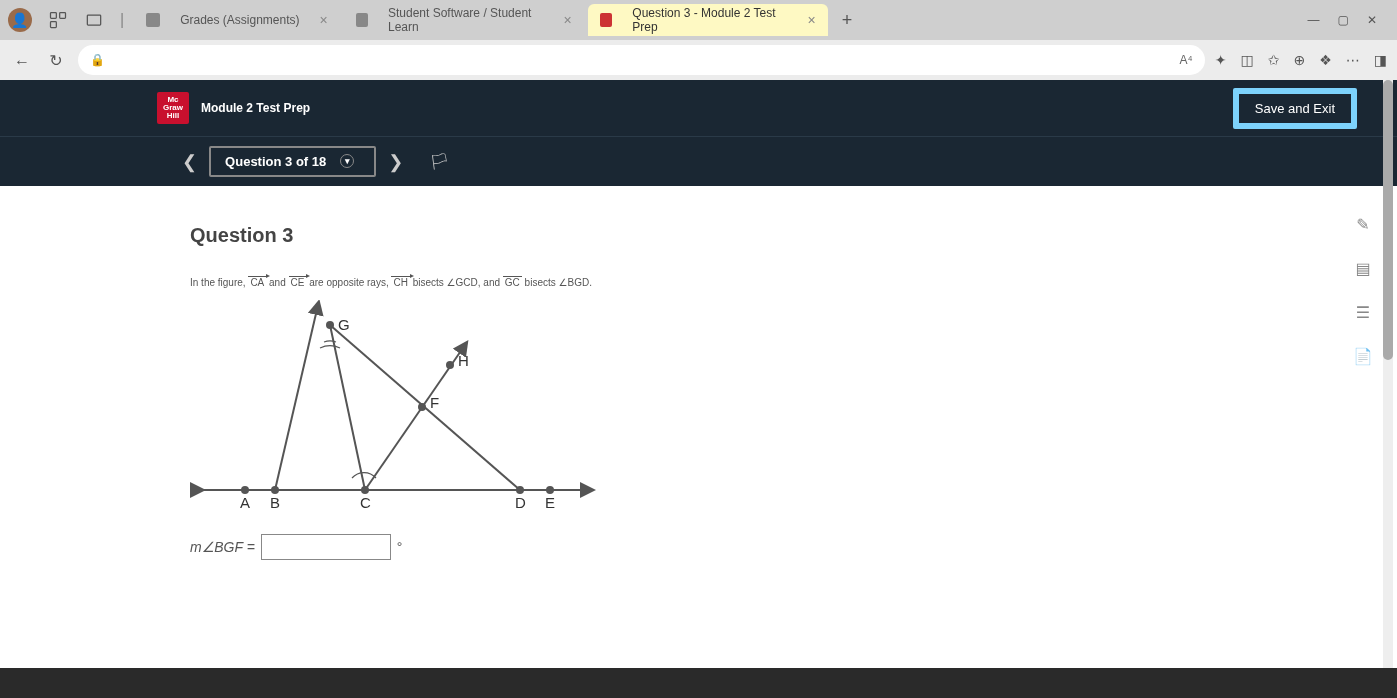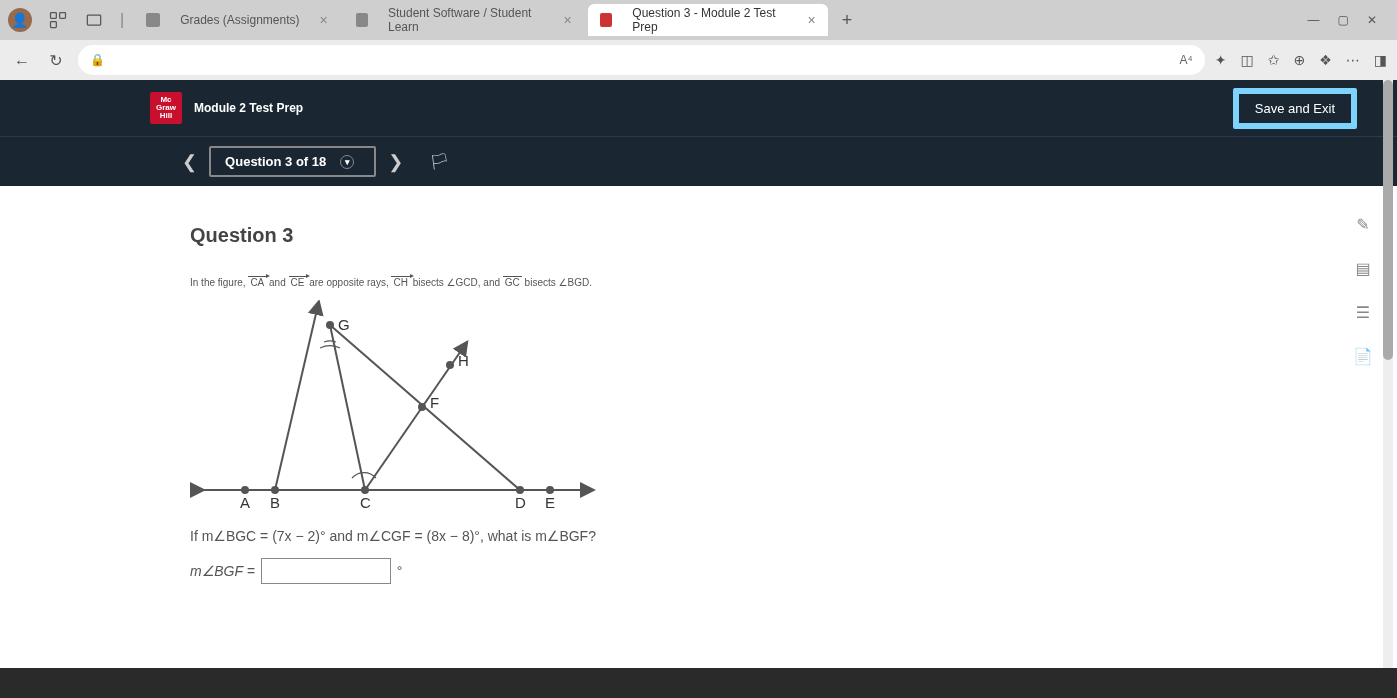--- a/index.html
+++ b/index.html
@@ -2,40 +2,40 @@
 <html><head>
 <meta charset="utf-8">
 <style>
 * { margin:0; padding:0; box-sizing:border-box; font-family:"Segoe UI",Arial,sans-serif; }
 body { background:#2a2a2a; width:1397px; height:698px; overflow:hidden; position:relative; }
 .browser-chrome { background:#d8d8d8; }
 .tab-row { display:flex; align-items:center; height:40px; padding:0 8px; gap:4px; background:#cfcfcf;}
 .win-icon{width:24px;height:24px;border-radius:50%;background:#9a6b4a;display:flex;align-items:center;justify-content:center;margin-right:6px;color:#fff;font-size:14px;}
 .sys-icon{width:20px;height:20px;fill:#555;margin:0 6px;cursor:pointer;}
 .tab { display:flex; align-items:center; gap:20px; padding:0 12px; height:32px; font-size:12px; color:#555; border-radius:6px 6px 0 0; max-width:240px;}
-.tab.active { background:#ffffff; color:#333;}
+.tab.active { background:#fef9c3; color:#333;}
 .tab .close{font-size:14px;color:#888;}
 .tab .fav{width:14px;height:14px;background:#c33;display:inline-block;border-radius:2px;}
 .tab .fav.g{background:#888;}
 .win-ctrl{margin-left:auto;display:flex;gap:18px;color:#555;font-size:12px;padding-right:12px;}
 .addr-row{display:flex;align-items:center;height:40px;background:#ececec;padding:0 10px;gap:10px;}
 .addr-btn{width:24px;height:24px;display:flex;align-items:center;justify-content:center;color:#555;cursor:pointer;}
 .addr-bar{flex:1;display:flex;align-items:center;height:30px;background:#fff;border-radius:15px;padding:0 12px;font-size:12px;color:#777;gap:8px;}
 .lock{font-size:12px;color:#888;}
 .addr-icons{display:flex;gap:14px;color:#555;font-size:14px;align-items:center;}
 .bm-row{height:30px;display:flex;align-items:center;padding:0 14px;font-size:12px;color:#555;background:#e6e6e6;gap:6px;}
 .bm-folder{width:14px;height:12px;background:#d9a94e;border-radius:2px;display:inline-block;}
 .content-area{position:relative;background:#fff;height:588px;overflow:hidden;}
 .app-header{background:#1a2733;height:56px;display:flex;align-items:center;padding:0 0 0 150px;}
-.logo{width:32px;height:32px;background:#c8102e;color:#fff;font-size:8px;font-weight:bold;display:flex;flex-direction:column;align-items:center;justify-content:center;line-height:1;border-radius:2px;margin-right:12px;}
+.logo{width:32px;height:32px;background:#c8102e;color:#fff;font-size:8px;font-weight:bold;display:flex;flex-direction:column;align-items:center;justify-content:center;line-height:1;border-radius:2px;margin-right:12px;margin-left:7px;}
 .module-title{color:#fff;font-weight:bold;font-size:12px;}
 .save-exit{margin-left:auto;margin-right:40px;border:6px solid #7dd3fc;color:#fff;padding:7px 16px;font-size:13px;background:transparent;cursor:pointer;border-radius:2px;}
 .nav-bar{background:#1a2733;height:50px;display:flex;align-items:center;padding-left:170px;border-top:1px solid #2a3a48;}
 .chev{color:#ccc;font-size:18px;padding:0 12px;cursor:pointer;}
-.q-selector{border:2px solid #888;color:#fff;font-weight:bold;font-size:13px;padding:6px 20px 6px 14px;border-radius:2px;display:flex;align-items:center;gap:14px;cursor:pointer;}
+.q-selector{border:2px solid #888;color:#fff;font-weight:bold;font-size:13px;padding:6px 20px 6px 14px;border-radius:2px;display:flex;align-items:flex-start;gap:14px;cursor:pointer;}
 .q-selector .dd{font-size:9px;border:1px solid #888;border-radius:50%;width:14px;height:14px;display:flex;align-items:center;justify-content:center;}
 .flag{color:#ccc;font-size:16px;margin-left:14px;cursor:pointer;}
 .page-body{padding:30px 0 0 190px;color:#333;margin-top:8px;}
 .q-head{font-size:20px;font-weight:600;color:#444;margin-bottom:30px;}
 .q-text{font-size:10px;color:#555;margin-bottom:12px;}
 .ray{position:relative;display:inline-block;padding:0 2px;}
 .ray::before{content:"";position:absolute;top:-1px;left:0;right:-2px;border-top:1px solid #555;}
 .ray::after{content:"";position:absolute;top:-3px;right:-4px;width:0;height:0;border-left:4px solid #555;border-top:2.5px solid transparent;border-bottom:2.5px solid transparent;}
 .seg{position:relative;display:inline-block;padding:0 2px;}
 .seg::before{content:"";position:absolute;top:-1px;left:0;right:0;border-top:1px solid #555;}
@@ -173,21 +173,20 @@
         <text x="80" y="208" font-size="15" fill="#333">B</text>
         <text x="170" y="208" font-size="15" fill="#333">C</text>
         <text x="325" y="208" font-size="15" fill="#333">D</text>
         <text x="355" y="208" font-size="15" fill="#333">E</text>
         <text x="148" y="30" font-size="15" fill="#333">G</text>
         <text x="268" y="66" font-size="15" fill="#333">H</text>
         <text x="240" y="108" font-size="15" fill="#333">F</text>
       </svg>
     </div>
 
-    <div class="sub-q">If m∠BGC = (7x − 2)° and m∠CGF = (8x − 8)°, what is m∠BGF?</div>
 
     <div class="answer-row">
       <span style="font-style:italic;">m∠BGF =</span>
       <input class="ans-input" type="text" style="">
       <span>°</span>
     </div>
   </div>
 
   <div class="side-tools">
     <div>✎</div>

